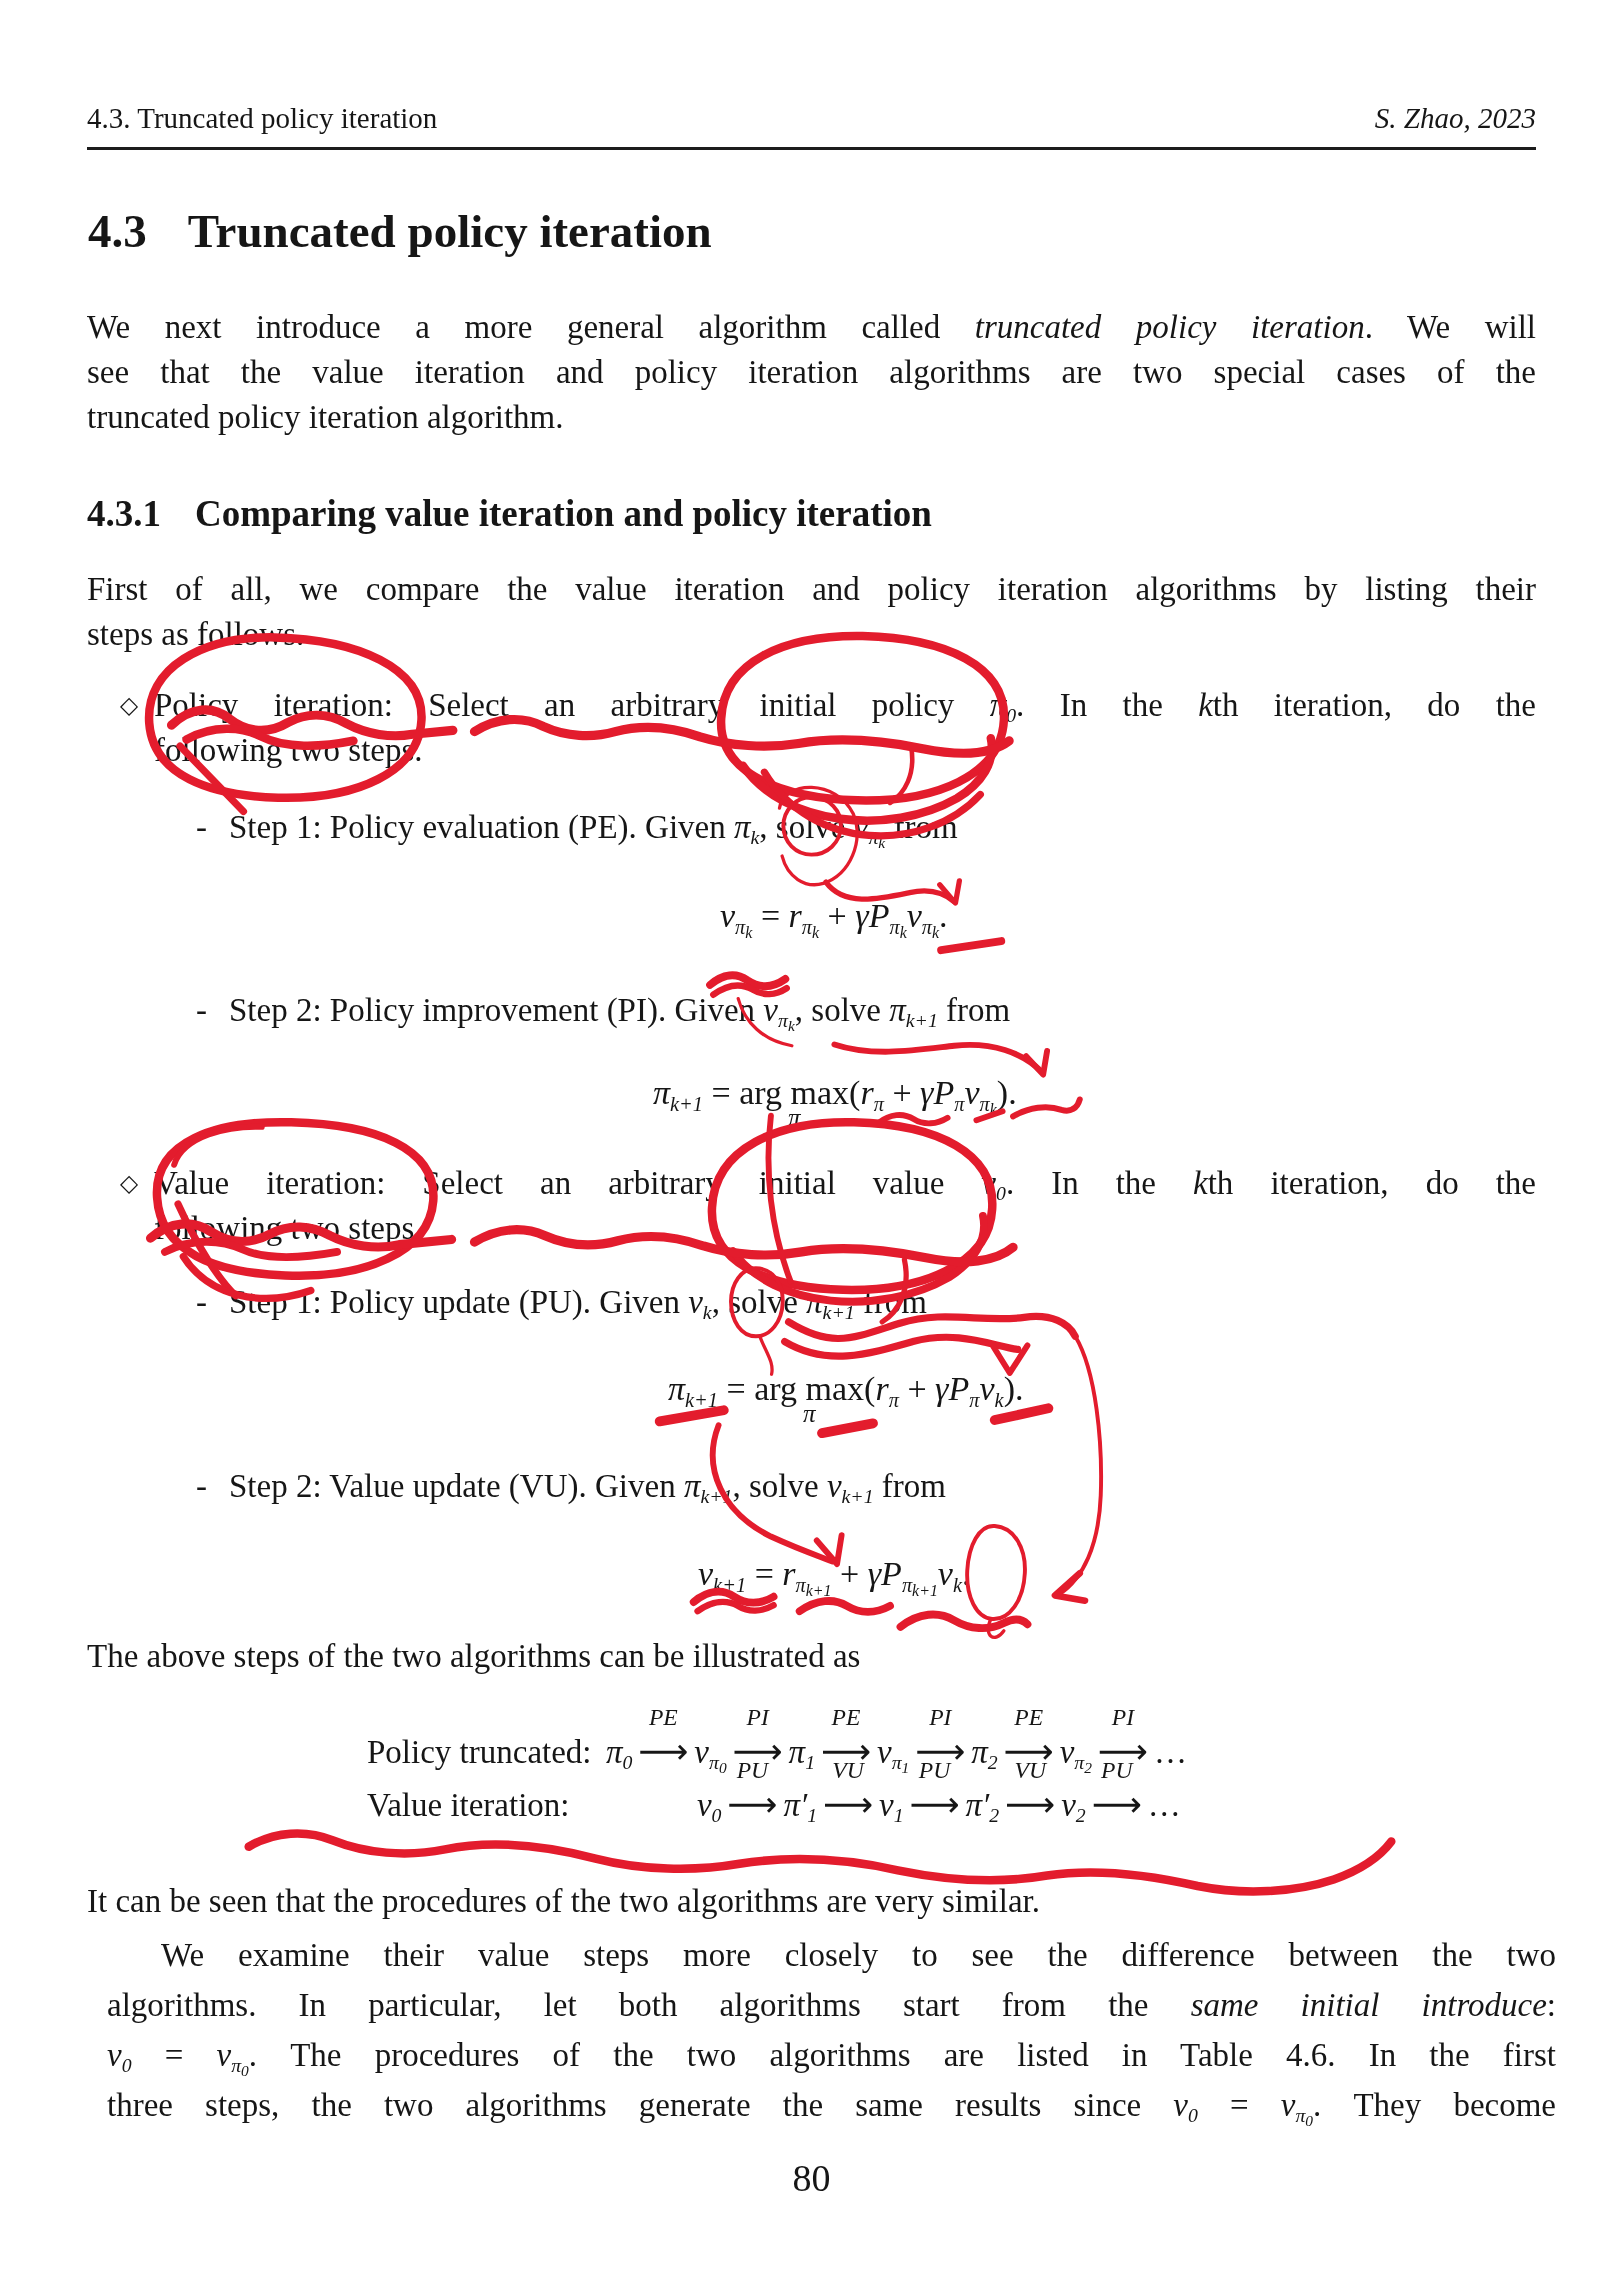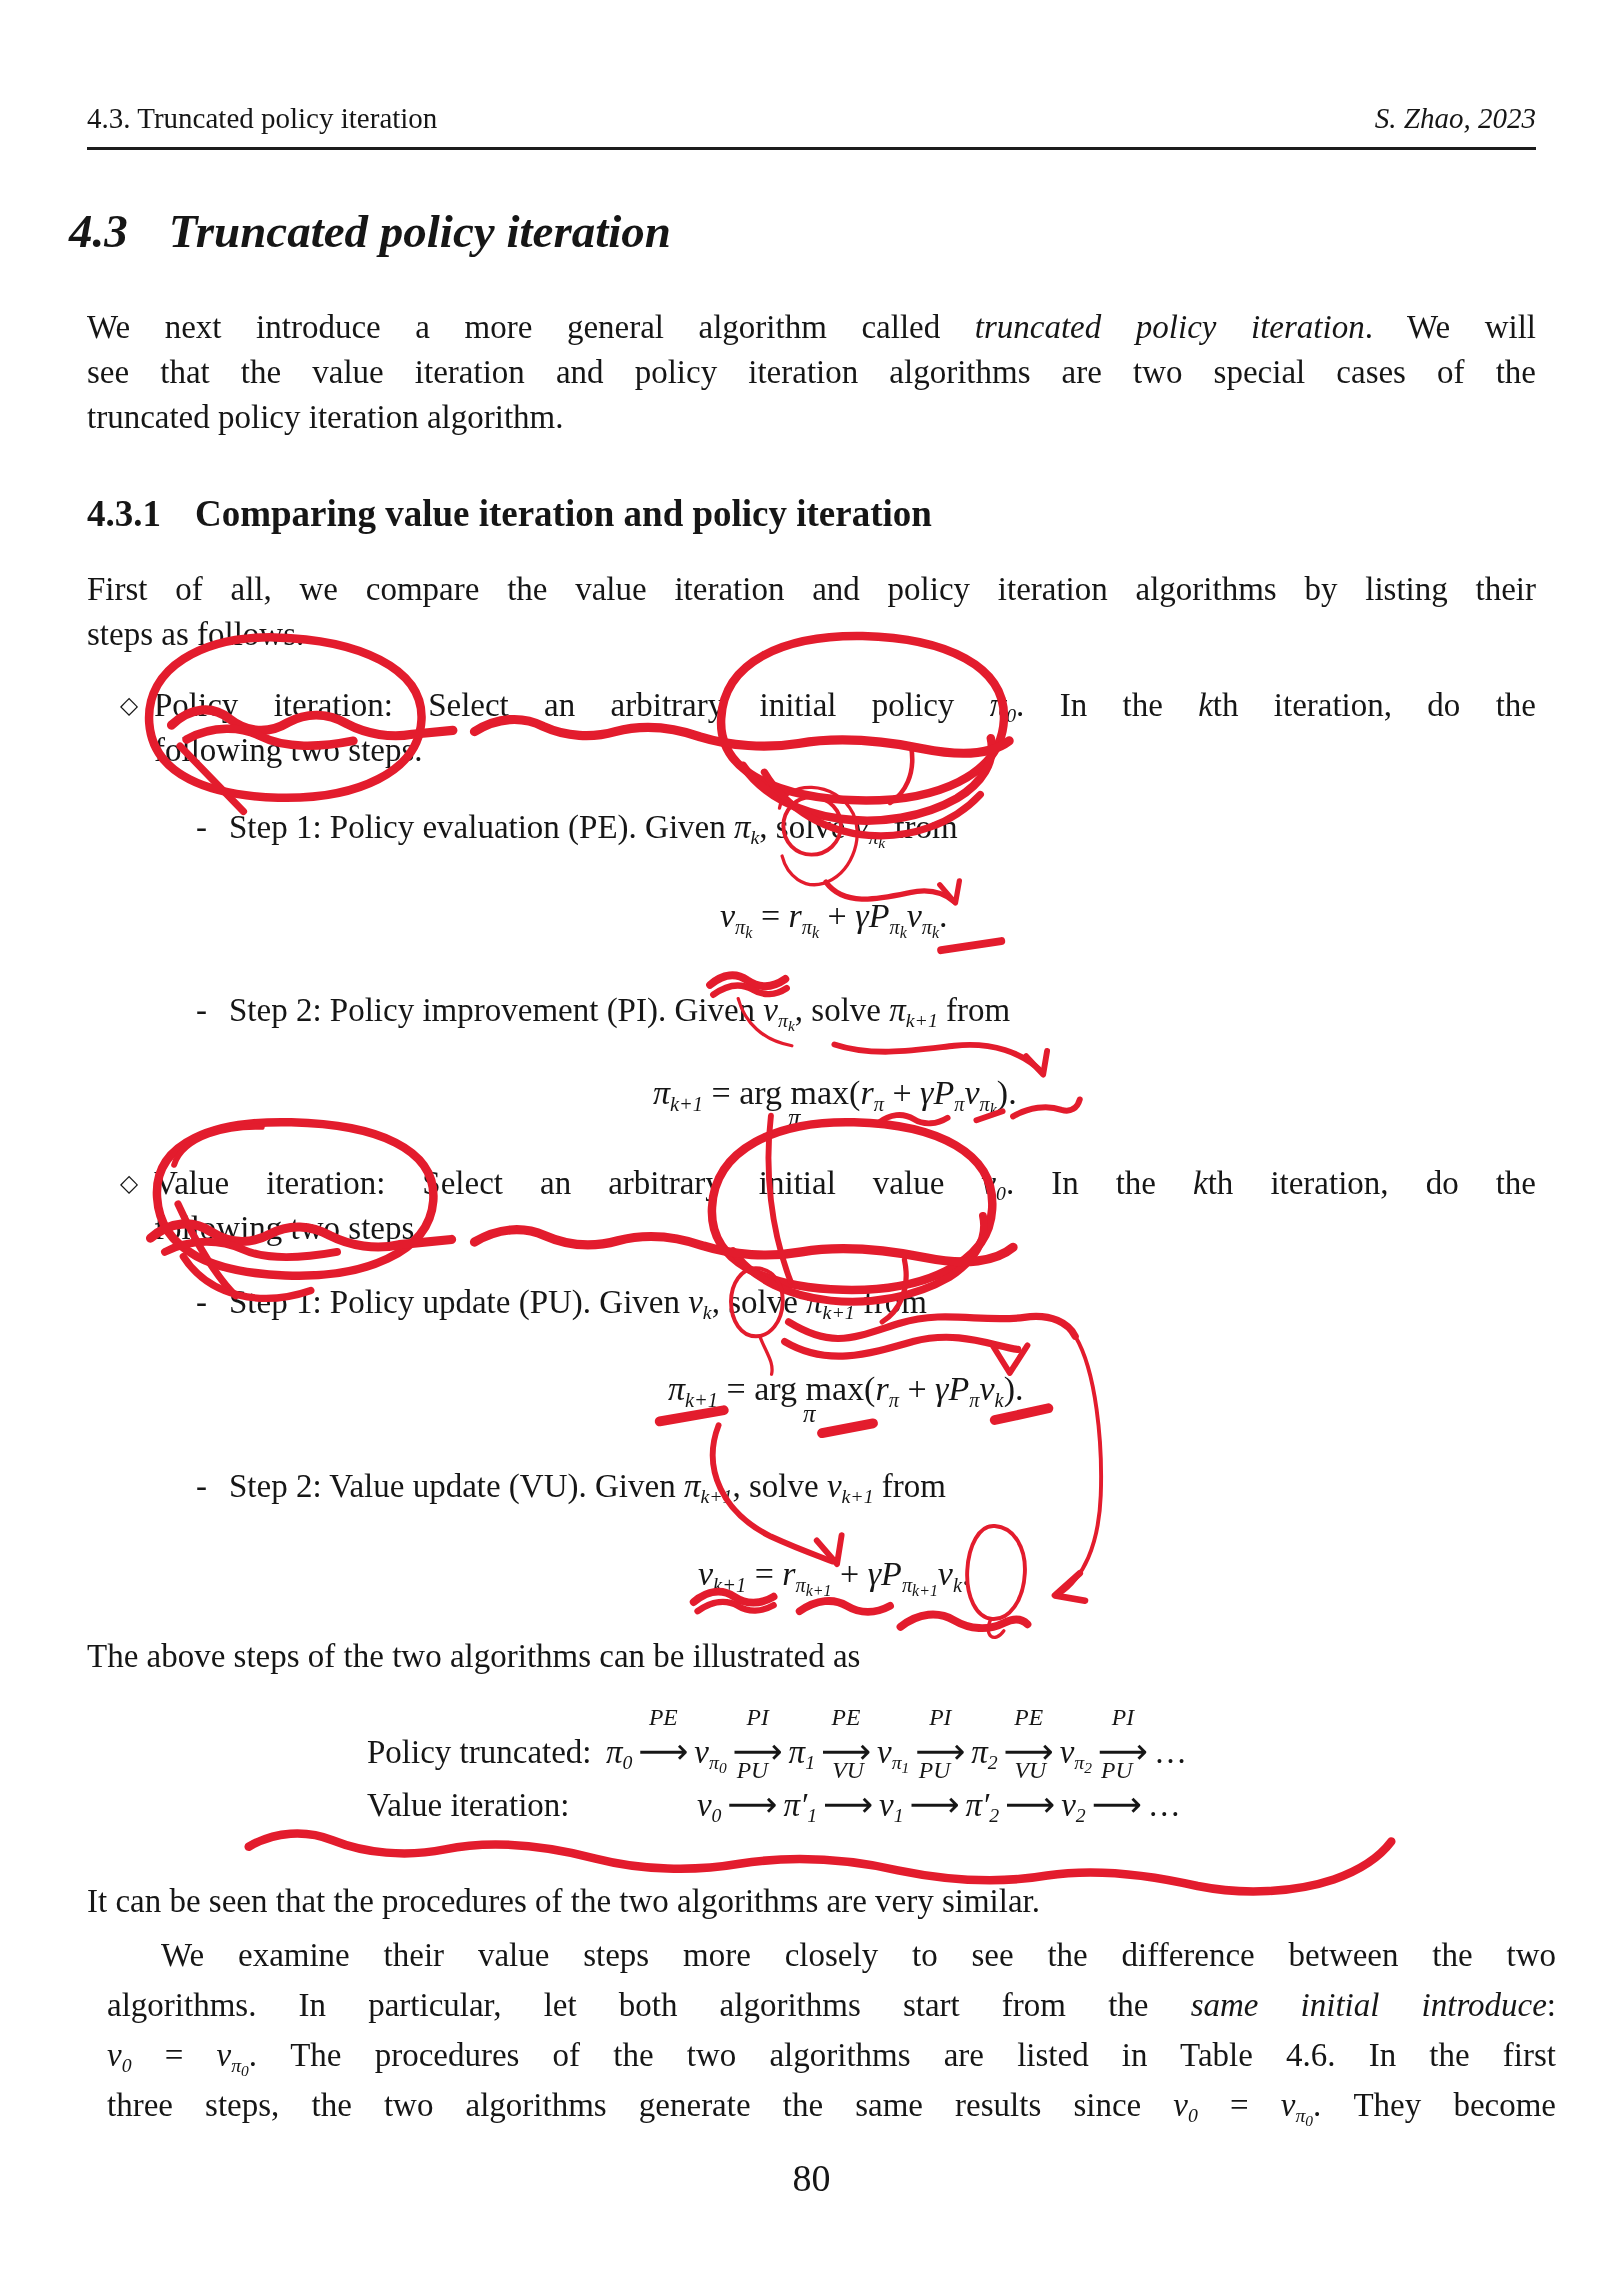--- a/index.html
+++ b/index.html
@@ -39,21 +39,21 @@
 </style>
 </head>
 <body>
 
 <div class="page" style="color: rgb(22, 22, 22);">
 
   <div class="abs hdr" style="left:87px;top:103px;">4.3.  Truncated policy iteration</div>
   <div class="abs hdr it" style="right:87px;top:103px;">S. Zhao, 2023</div>
   <div class="abs rule" style="left:87px;top:147px;width:1449px;"></div>
 
-  <div class="abs title" style="left:69px;top:204px;font-style:italic;">
+  <div class="abs title" style="left:88px;top:204px;">
     <span class="num">4.3</span><span>Truncated policy iteration</span>
   </div>
 
   <div class="abs bodyl wide" style="left:87px;top:305px;">
     <div class="jfull"><span>We next introduce a more general algorithm called </span><span class="it">truncated policy iteration</span><span>.  We will</span></div>
     <div class="jfull"><span>see that the value iteration and policy iteration algorithms are two special cases of the</span></div>
     <div><span>truncated policy iteration algorithm.</span></div>
   </div>
 
   <div class="abs subtitle" style="left:87px;top:492px;">

